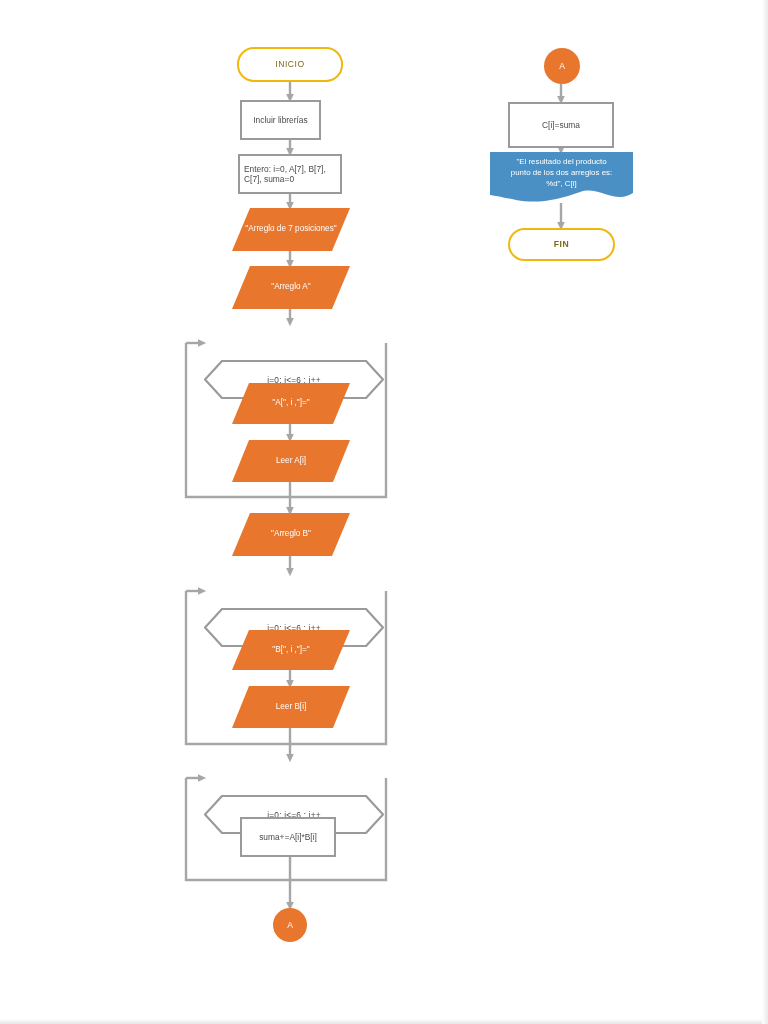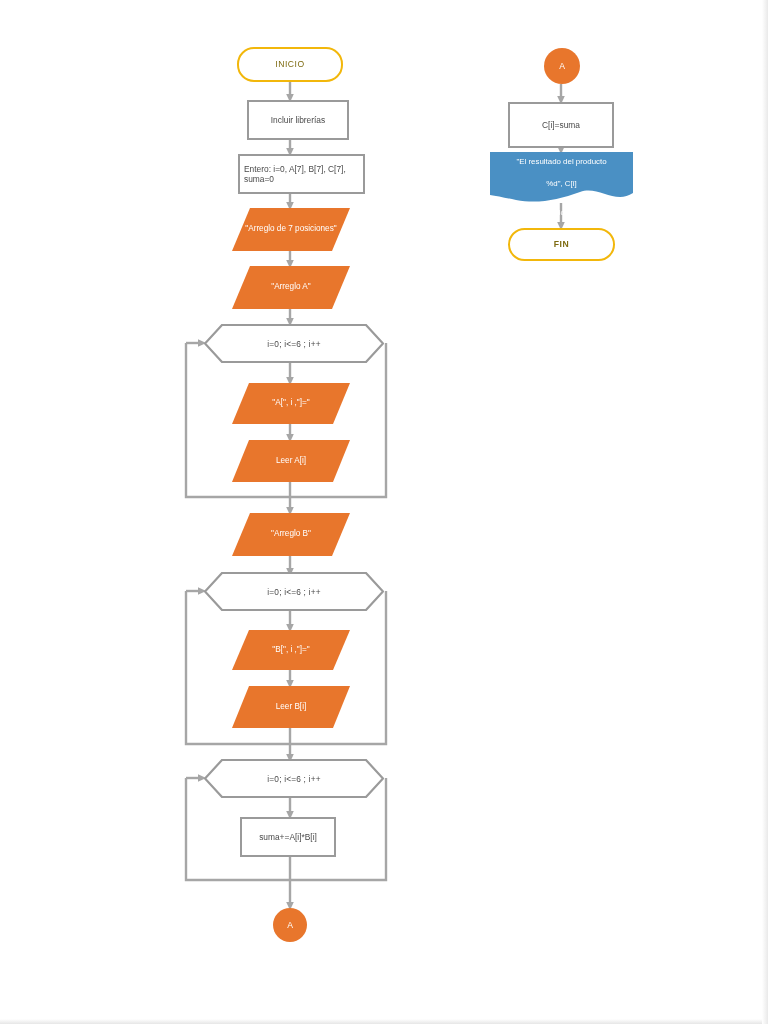--- a/index.html
+++ b/index.html
@@ -100,20 +100,21 @@
     text-align: center;
     color: #ffffff;
     font-size: 8.2px;
     line-height: 1.25;
     pointer-events: none;
   }
 
   
   .hex-wrap {
     position: absolute;
+    margin-top: 36px;
   }
   .hex-label {
     position: absolute;
     left: 0; top: 0;
     width: 100%;
     height: 100%;
     display: flex;
     align-items: center;
     justify-content: center;
     color: #4a4a4a;
@@ -207,25 +208,25 @@
       <line x1="561" y1="136" x2="561" y2="150" marker-end="url(#ah)"></line>
 
       <line x1="561" y1="203" x2="561" y2="226" marker-end="url(#ah)"></line>
     </g>
   </svg>
 
   <div class="node terminator" style="left:237px; top:47px; width:106px; height:35px;">
     <span>INICIO</span>
   </div>
 
-  <div class="node process" style="left:240px; top:100px; width:102px; height:40px;margin-left:7px;">
+  <div class="node process" style="left:240px; top:100px; width:81px; height:40px;">
     <span>Incluir librerías</span>
   </div>
 
-  <div class="node process" style="left:238px; top:154px; width:127px; height:40px;">
+  <div class="node process" style="left:238px; top:154px; width:104px; height:40px;">
     <span>Entero: i=0, A[7], B[7], C[7], suma=0</span>
   </div>
 
   <div class="io-wrap" style="left:232px; top:208px; width:118px; height:43px;">
     <svg width="118" height="43" viewBox="0 0 118 43" xmlns="http://www.w3.org/2000/svg">
       <polygon points="18,0 118,0 100,43 0,43" fill="#E8762C"></polygon>
     </svg>
     <div class="io-label">"Arreglo de 7 posiciones"</div>
   </div>
 
@@ -306,21 +307,21 @@
 
   <div class="node process" style="left:508px; top:102px; width:106px; height:46px;">
     <span>C[i]=suma</span>
   </div>
 
   <div class="doc-wrap" style="left:490px; top:152px; width:143px; height:52px;">
     <svg width="143" height="52" viewBox="0 0 143 52" xmlns="http://www.w3.org/2000/svg">
       <path d="M0,0 L143,0 L143,41 C 125,53 108,33 90,40 C 68,48 48,52 26,48 C 16,46 7,44 0,43 Z" fill="#4A90C4"></path>
     </svg>
     <div class="doc-label" style="top:5px;">"El resultado del producto</div>
-    <div class="doc-label" style="top:16px;margin-top:40px;">punto de los dos arreglos es:</div>
+    <div class="doc-label" style="top:16px;">punto de los dos arreglos es:</div>
     <div class="doc-label" style="top:27px;">%d", C[i]</div>
   </div>
 
   <div class="node terminator" style="left:508px; top:228px; width:107px; height:33px;font-weight:bold;">
     <span>FIN</span>
   </div>
 
   <div id="page-bottom-edge"></div>
 </div>
 

